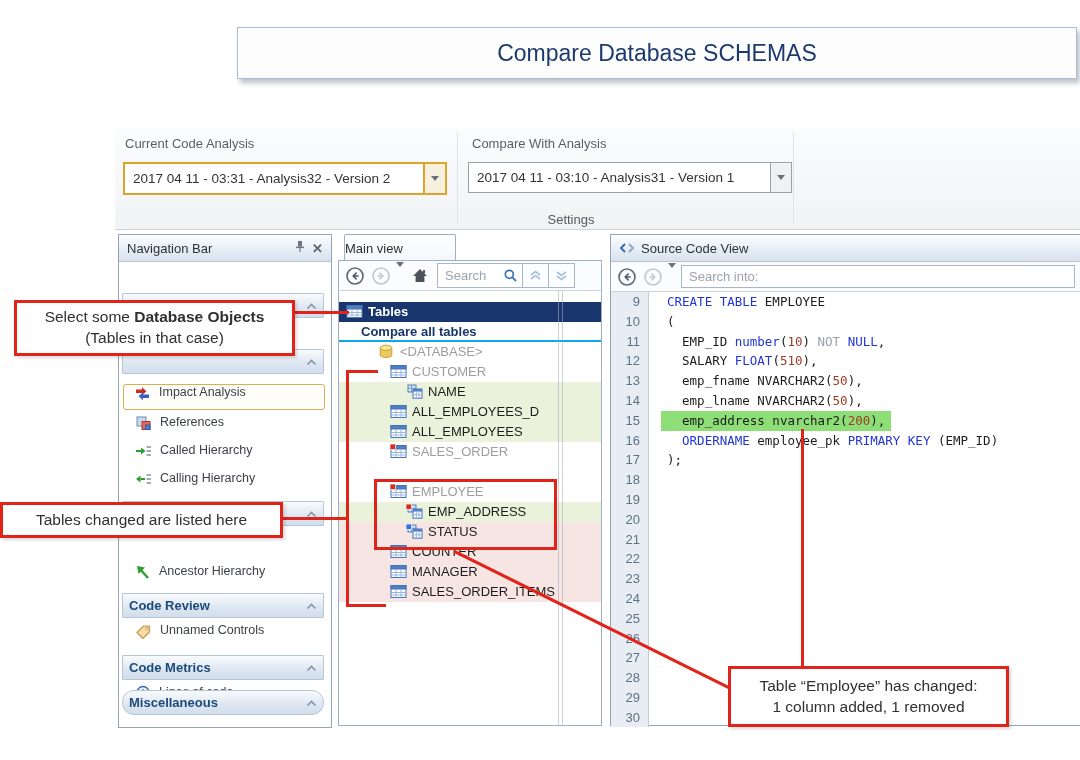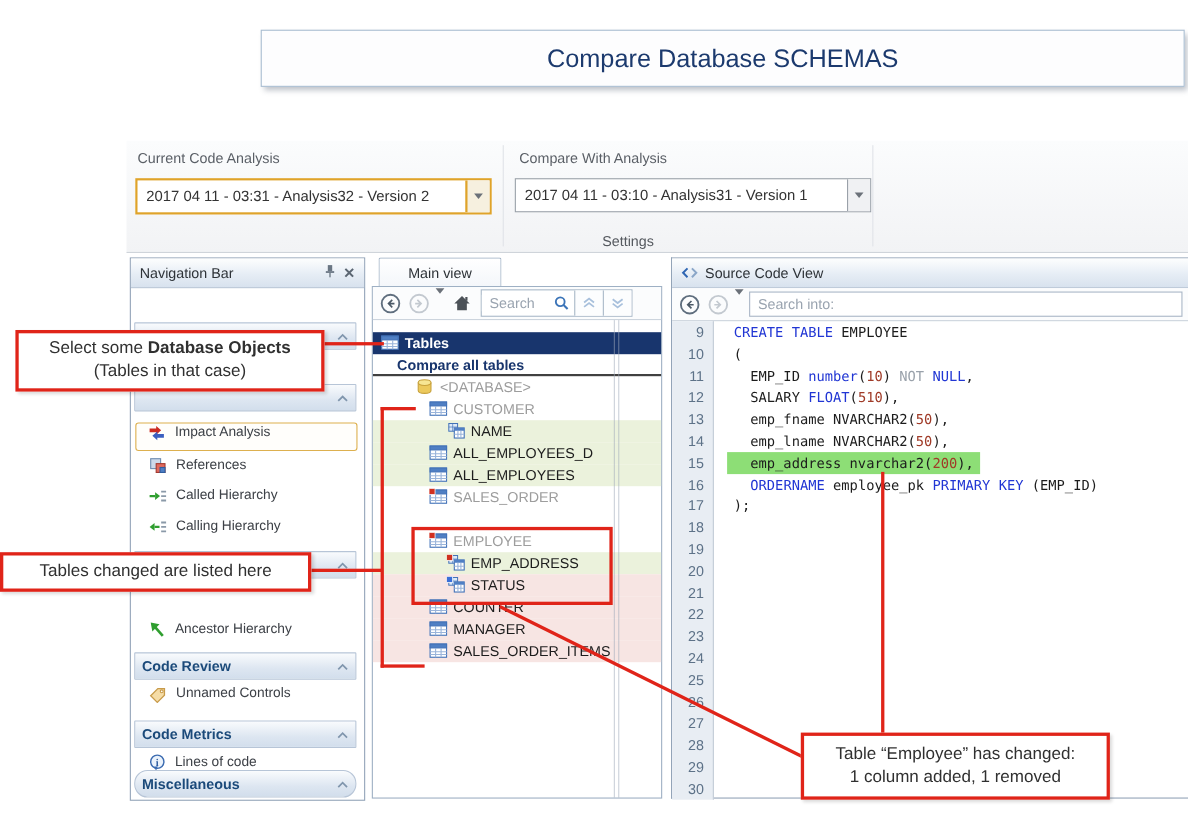--- a/index.html
+++ b/index.html
@@ -35,34 +35,34 @@
   .nav-sec{position:absolute;left:3px;width:202px;height:25px;border:1px solid #b7c5d7;border-radius:1px;
     background:linear-gradient(#f9fbfd,#dde6f1 60%,#d2deec);display:flex;align-items:center;
     padding:0 6px;font-size:13px;font-weight:bold;color:#1b4a7a;cursor:pointer;box-sizing:border-box;}
   .nav-sec .sp{flex:1;}
   .nav-item{position:absolute;left:6px;width:198px;height:26px;display:flex;align-items:flex-start;gap:8px;
     padding-left:10px;font-size:12.5px;color:#3d4147;cursor:pointer;box-sizing:border-box;}
   .nav-item.hl{left:4px;width:202px;border:1px solid #ddb04f;border-radius:3px;background:#fffefb;}
   
   .mv-tab{position:absolute;left:344px;top:234px;width:110px;height:27px;background:linear-gradient(#fff,#f3f6fa);
     border:1px solid #9eb0c4;border-bottom:none;border-radius:2px 2px 0 0;display:flex;align-items:center;
-    justify-content:center;font-size:13px;color:#2c3136;cursor:pointer;}
+    justify-content:flex-start;font-size:13px;color:#2c3136;cursor:pointer;}
   .mv-panel{position:absolute;left:338px;top:260px;width:264px;height:466px;border:1px solid #9eb0c4;background:#fff;box-sizing:border-box;}
   .searchbox{display:flex;align-items:center;border:1px solid #a9b8c8;background:#fff;height:23px;margin-left:2px;}
   .searchbox input{border:none;outline:none;width:56px;font-size:13px;color:#333;padding:0 2px 0 7px;font-family:"Liberation Sans",sans-serif;}
   .searchbox input::placeholder{color:#9aa4b0;}
   .chev-btn{width:25px;height:23px;border-left:1px solid #a9b8c8;display:flex;align-items:center;justify-content:center;background:#fcfdfe;cursor:pointer;}
   .tree{position:relative;width:100%;height:435px;}
   .trow{position:absolute;left:0;width:100%;height:20px;display:flex;align-items:center;font-size:13px;color:#1d1d1d;cursor:pointer;box-sizing:border-box;}
   .trow .ticon{position:absolute;top:2px;}
   .trow .tlabel{position:absolute;top:2px;}
   .trow.sel{background:#18356d;}
   .trow.sel .tlabel{color:#fff;font-weight:bold;}
   .trow.link .tlabel{color:#18356d;font-weight:bold;}
-  .trow.link{border-bottom:2px solid #404040;}
+  .trow.link{border-bottom:2px solid #0ea5e9;}
   .trow.muted .tlabel{color:#9d9d9d;}
   .bg-green{background:#ebf2dc;} .bg-pink{background:#f7e5e3;}
   .vsplit{position:absolute;top:30px;width:1px;height:434px;background:rgba(160,172,186,.55);z-index:3;}
   
   .sv-panel{position:absolute;left:610px;top:234px;width:470px;height:492px;border:1px solid #93a4b8;border-right:none;background:#fff;box-sizing:border-box;}
   .sv-toolbar{height:29px;border-bottom:1px solid #ccd4dd;background:#fbfcfd;display:flex;align-items:center;padding:0 5px;gap:5px;}
   .sv-toolbar input{flex:1;border:1px solid #a9b6c6;height:21px;font-size:13px;color:#333;padding:0 7px;outline:none;font-family:"Liberation Sans",sans-serif;}
   .sv-toolbar input::placeholder{color:#9aa4b0;}
   .sv-body{display:flex;height:435px;}
   .gutter{width:38px;background:#e8edf3;border-right:1px solid #c2cbd6;text-align:right;padding-right:8px;box-sizing:border-box;}
@@ -220,21 +220,21 @@
         <div class="nav-item" style="top: 423px;">
           <span style="display: flex;">
             <svg width="16" height="16">
               <circle cx="8" cy="7.5" r="6" fill="#eaf2fb" stroke="#3a6ab0" stroke-width="1.3"></circle>
               <polygon points="4.5,12 7,15.5 8.5,11.5" fill="#3a6ab0"></polygon>
               <text x="8" y="11" text-anchor="middle" font-size="9.5" font-weight="bold" fill="#2f5da0" font-family="Liberation Serif,serif">i</text>
             </svg>
           </span>
           <span>Lines of code</span>
         </div>
-        <div class="nav-sec" style="top: 438px; border-radius: 12px;">
+        <div class="nav-sec" style="top: 428px; border-radius: 12px;">
           <span>Miscellaneous</span>
           <span class="sp"></span>
           <span><svg width="11" height="7">
               <polyline points="1.5,5.5 5.5,1.5 9.5,5.5" fill="none" stroke="#8096ad" stroke-width="1.6"></polyline>
             </svg></span>
         </div>
       </div>
   </div>
 
   <div class="mv-tab">

